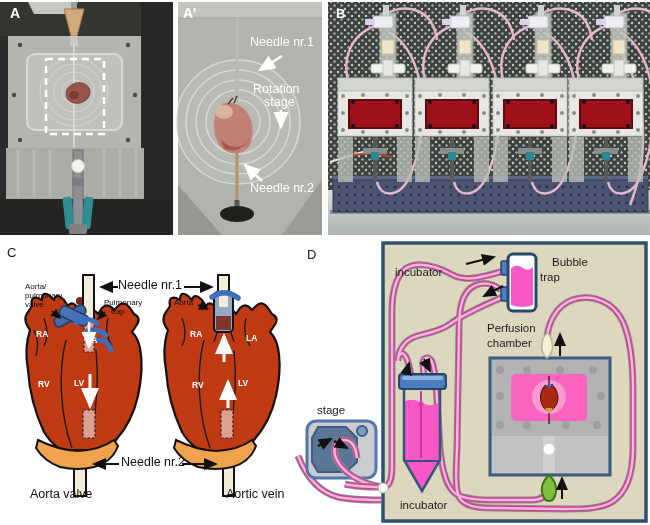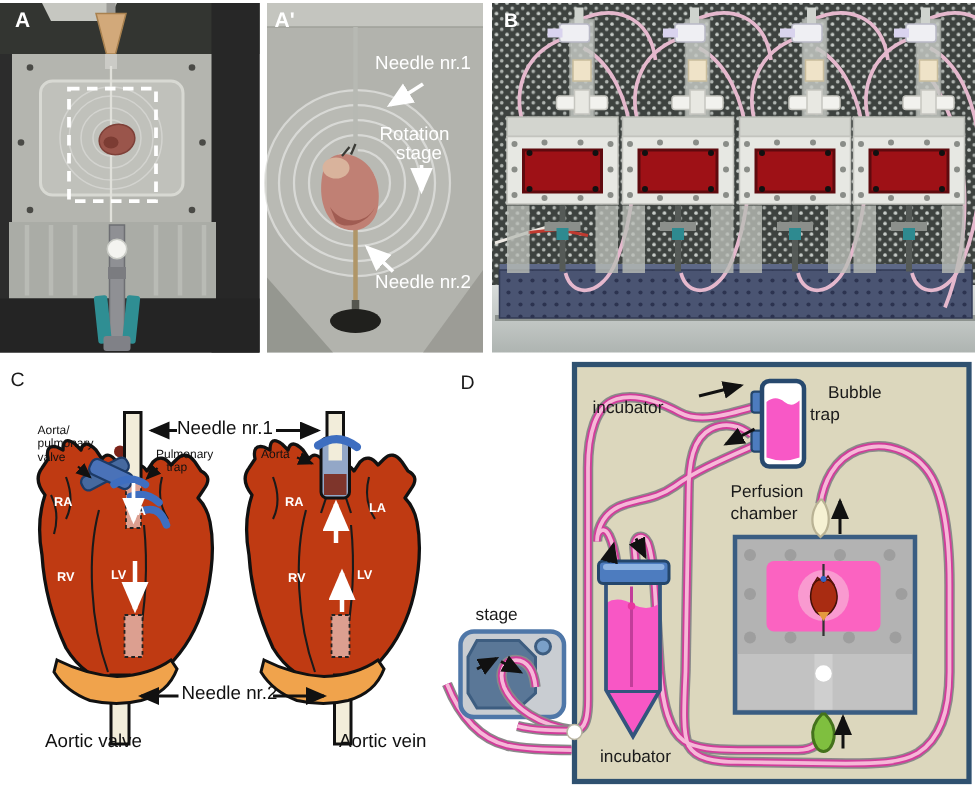--- a/index.html
+++ b/index.html
@@ -514,21 +514,21 @@
 <div class="txt c-big" style="left:118px;top:279px">Needle nr.1</div>
 <div class="txt c-big" style="left:121px;top:456px">Needle nr.2</div>
 <div class="txt chamber-lbl" style="left:36px;top:330px">RA</div>
 <div class="txt chamber-lbl" style="left:86px;top:336px">LA</div>
 <div class="txt chamber-lbl" style="left:38px;top:380px">RV</div>
 <div class="txt chamber-lbl" style="left:74px;top:379px">LV</div>
 <div class="txt chamber-lbl" style="left:190px;top:330px">RA</div>
 <div class="txt chamber-lbl" style="left:246px;top:334px">LA</div>
 <div class="txt chamber-lbl" style="left:192px;top:381px">RV</div>
 <div class="txt chamber-lbl" style="left:238px;top:379px">LV</div>
-<div class="txt c-big" style="left:30px;top:488px">Aortic valve</div>
+<div class="txt c-big" style="left:30px;top:488px">Aorta valve</div>
 <div class="txt c-big" style="left:226px;top:488px">Aortic vein</div>
 
 <div class="txt d-lbl" style="left:395px;top:266px">incubator</div>
 <div class="txt d-lbl" style="left:552px;top:256px">Bubble</div>
 <div class="txt d-lbl" style="left:540px;top:271px">trap</div>
 <div class="txt d-lbl" style="left:487px;top:322px">Perfusion</div>
 <div class="txt d-lbl" style="left:487px;top:337px">chamber</div>
 <div class="txt d-lbl" style="left:317px;top:404px">stage</div>
 <div class="txt d-lbl" style="left:400px;top:499px">incubator</div>
 

